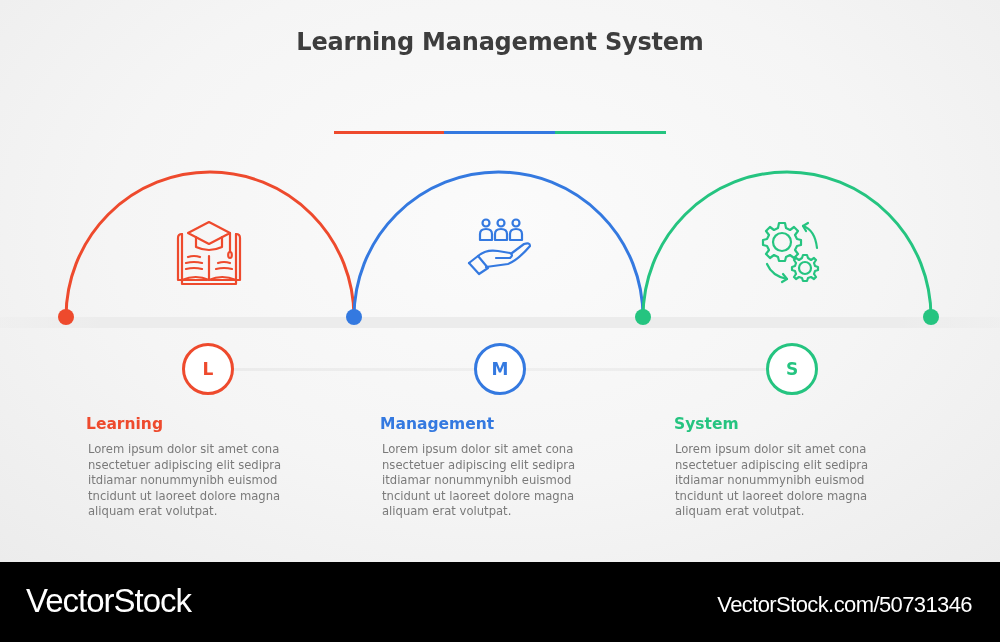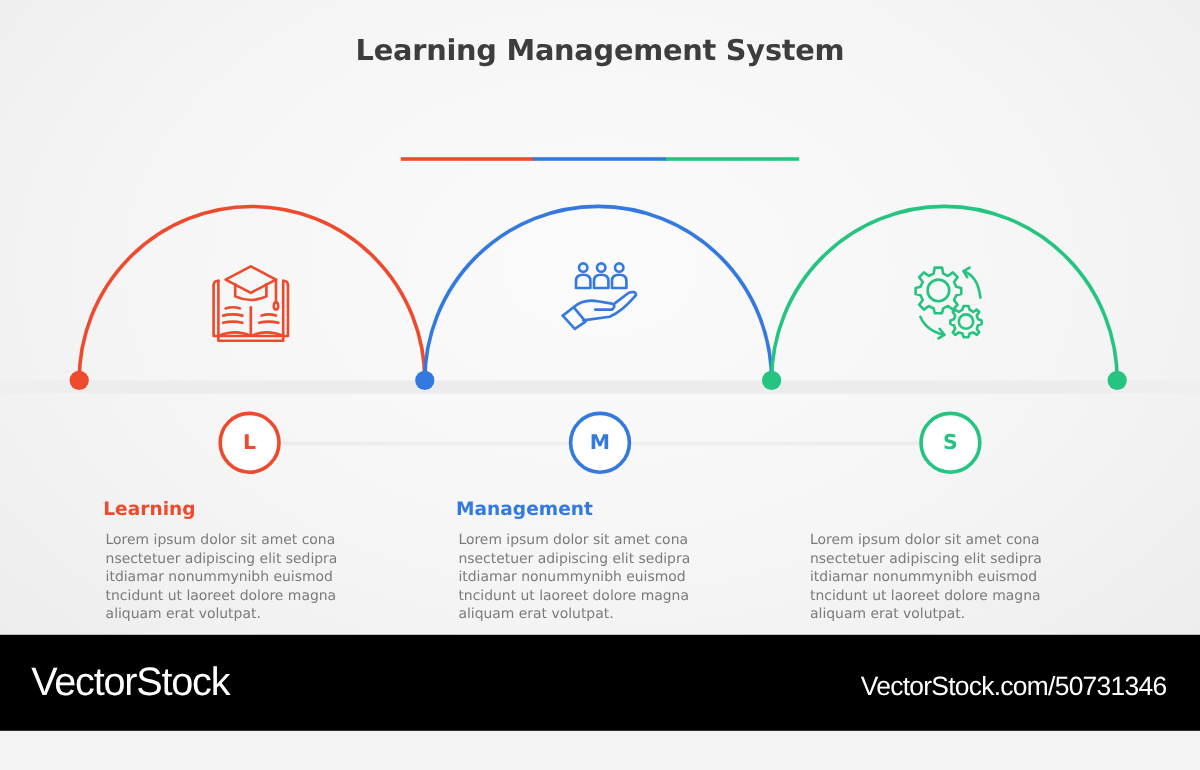--- a/index.html
+++ b/index.html
@@ -42,21 +42,21 @@
     .step-title {
       position: absolute; width: 240px; text-align: left;
       font-family: "DejaVu Sans", sans-serif; font-weight: bold; font-size: 15.5px;
     }
     .step-desc {
       position: absolute; width: 240px; text-align: left;
       font-family: "DejaVu Sans", sans-serif; font-size: 11.6px; line-height: 15.6px;
       color: #7a7a7a;
     }
     .footer {
-      position: absolute; left: 0; top: 529px; width: 1000px; height: 80px;
+      position: absolute; left: 0; top: 562px; width: 1000px; height: 80px;
       background: #000000;
     }
     .footer-logo {
       position: absolute; left: 26px; top: 20px; color: #ffffff;
       font-family: "Liberation Sans", sans-serif; font-size: 33px; letter-spacing: -1px;
     }
     .footer-id {
       position: absolute; right: 28px; top: 30px; color: #ffffff;
       font-family: "Liberation Sans", sans-serif; font-size: 22px; letter-spacing: -0.6px; text-align: right;
     }
@@ -131,20 +131,21 @@
   </div>
   <div class="letter-circle" style="left:474px;top:343px;border-color:#3479e0;color:#3479e0;">
     <span>M</span>
   </div>
   <div class="letter-circle" style="left:766px;top:343px;border-color:#25c480;color:#25c480;">
     <span>S</span>
   </div>
 
   <div class="step-title" style="left:86px;top:415px;color:#ee4a2d;">Learning</div>
   <div class="step-title" style="left:380px;top:415px;color:#3479e0;">Management</div>
+  <div class="step-title" style="left:674px;top:415px;color:#25c480;">System</div>
 
   <div class="step-desc" style="left:88px;top:442px;width:238px;">Lorem ipsum dolor sit amet cona nsectetuer adipiscing elit sedipra itdiamar nonummynibh euismod tncidunt ut laoreet dolore magna aliquam erat volutpat.</div>
   <div class="step-desc" style="left:382px;top:442px;width:238px;">Lorem ipsum dolor sit amet cona nsectetuer adipiscing elit sedipra itdiamar nonummynibh euismod tncidunt ut laoreet dolore magna aliquam erat volutpat.</div>
   <div class="step-desc" style="left:675px;top:442px;width:238px;">Lorem ipsum dolor sit amet cona nsectetuer adipiscing elit sedipra itdiamar nonummynibh euismod tncidunt ut laoreet dolore magna aliquam erat volutpat.</div>
 </div>
 
 <div class="footer">
   <div class="footer-logo">VectorStock</div>
   <div class="footer-id">VectorStock.com/50731346</div>
 </div>

